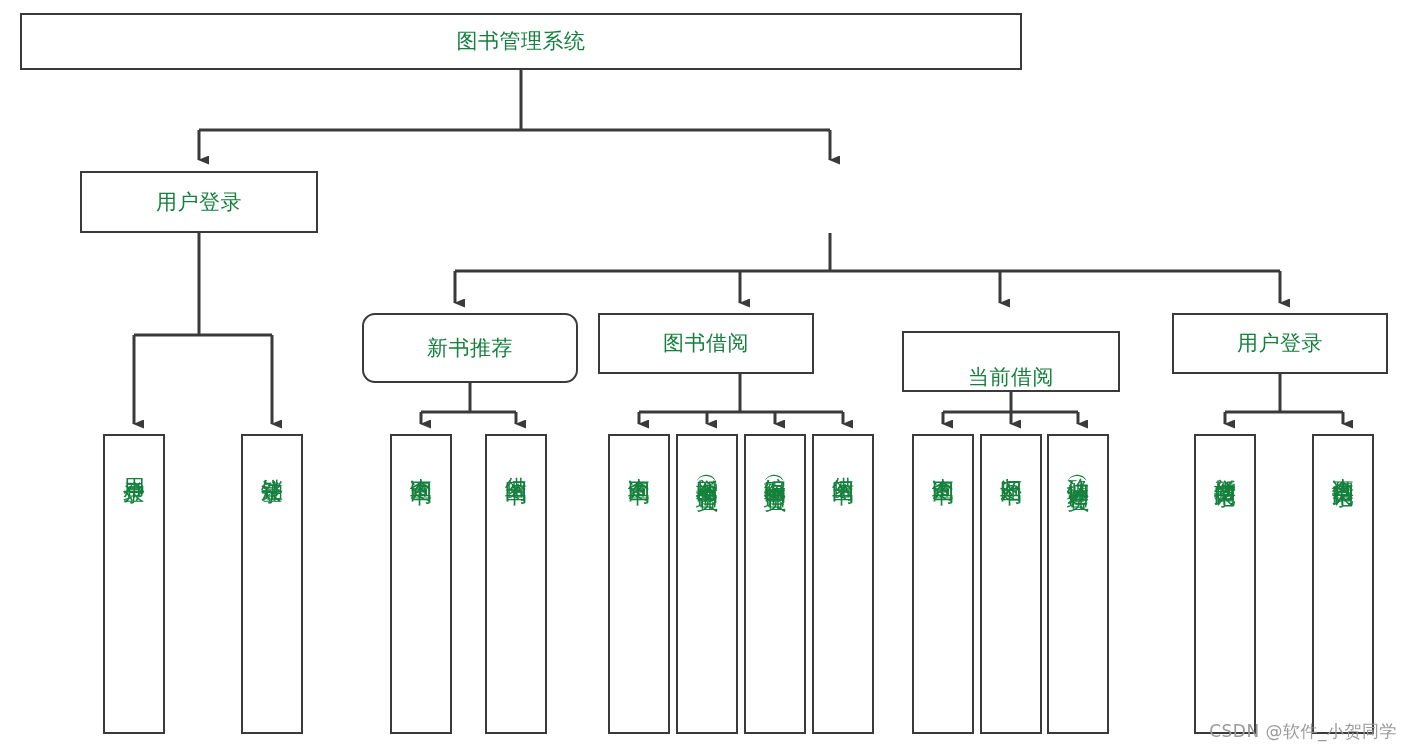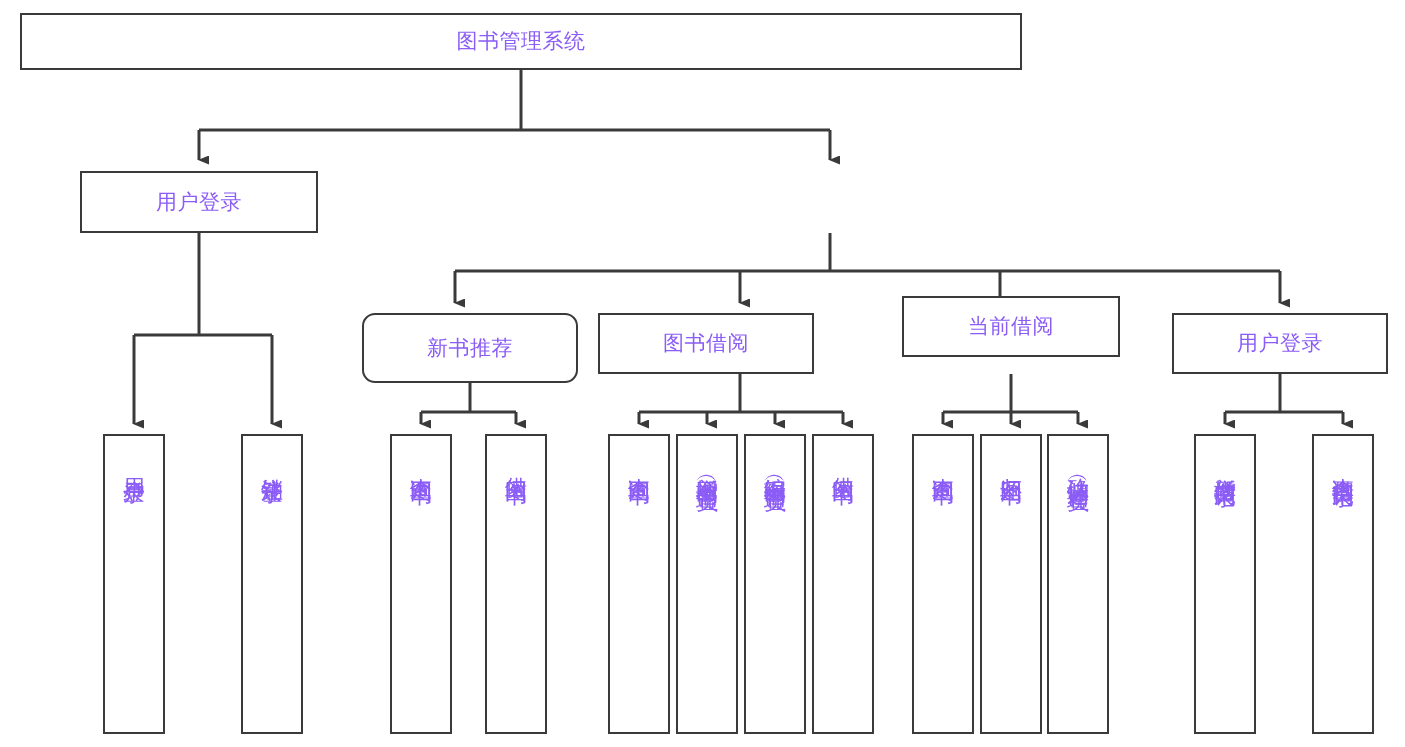--- a/index.html
+++ b/index.html
@@ -25,21 +25,21 @@
     height: 747px;
   }
   .node {
     position: absolute;
     box-sizing: border-box;
     border: 2.5px solid #3a3a3a;
     background: #ffffff;
     display: flex;
     align-items: center;
     justify-content: center;
-    color: #8b5cf6;
+    color: #15803d;
   }
   .node .label {
     display: block;
     text-align: center;
     line-height: 1.18;
     letter-spacing: 0.5px;
   }
   .node.horiz .label {
     writing-mode: horizontal-tb;
     font-size: 21px;
@@ -127,21 +127,21 @@
   <div class="node horiz" style="left:80px; top:171px; width:238px; height:62px;">
     <span class="label">用户登录</span>
   </div>
 
   <div class="node horiz" style="left:362px; top:313px; width:216px; height:70px;border-radius:13px;">
     <span class="label">新书推荐</span>
   </div>
   <div class="node horiz" style="left:598px; top:313px; width:216px; height:61px;">
     <span class="label">图书借阅</span>
   </div>
-  <div class="node horiz" style="left:902px; top:296px; width:218px; height:61px;">
+  <div class="node horiz" style="left:902px; top:331px; width:218px; height:61px;align-items:flex-end;">
     <span class="label">当前借阅</span>
   </div>
   <div class="node horiz" style="left:1172px; top:313px; width:216px; height:61px;">
     <span class="label">用户登录</span>
   </div>
 
   <div class="node vert" style="left:103px; top:434px; width:62px; height:300px;">
     <span class="label">用户登录</span>
   </div>
   <div class="node vert" style="left:241px; top:434px; width:62px; height:300px;">
@@ -178,13 +178,14 @@
     <span class="label">确认归还（管理员）</span>
   </div>
 
   <div class="node vert" style="left:1194px; top:434px; width:62px; height:300px;">
     <span class="label">新增借阅记录</span>
   </div>
   <div class="node vert" style="left:1312px; top:434px; width:62px; height:300px;">
     <span class="label">查询借阅记录</span>
   </div>
 
+  <div id="watermark">CSDN @软件_小贺同学</div>
 </div>
 
 </body></html>

